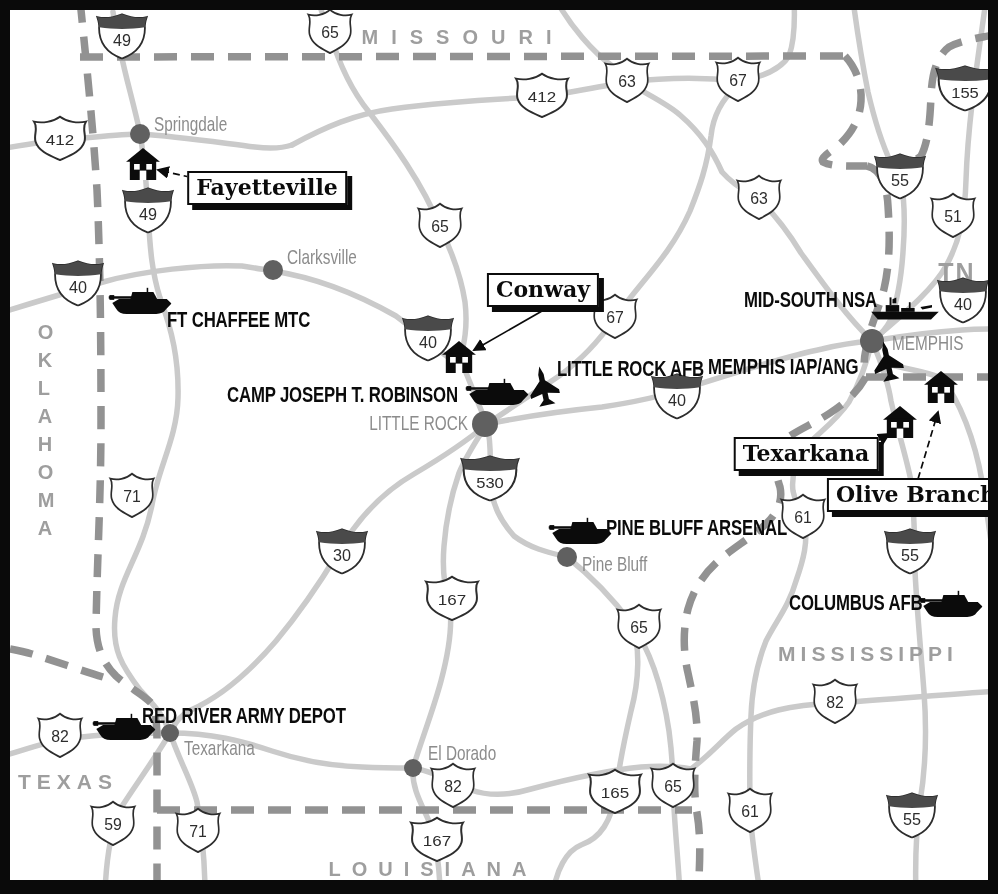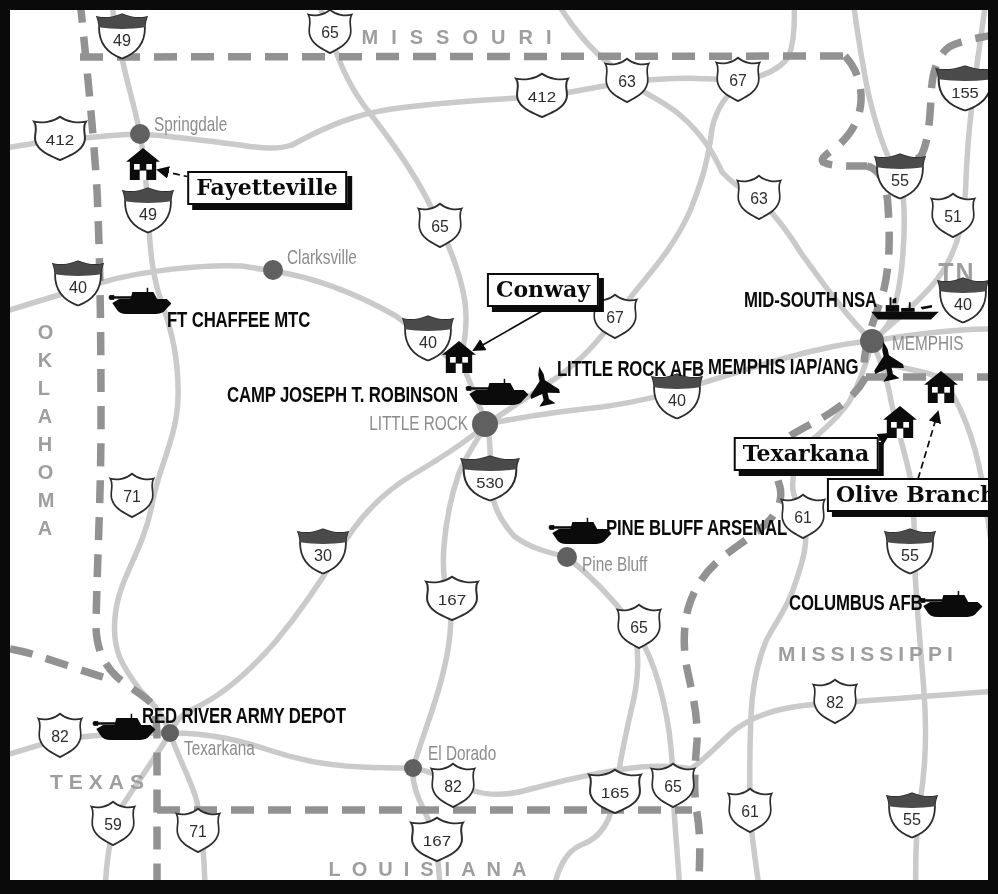--- a/index.html
+++ b/index.html
@@ -98,21 +98,21 @@
   <div id="features">
       <div class="abs state-label" style="font-size: 20px; letter-spacing: 13px; left: 463px; top: 37px;">MISSOURI</div>
       <div class="abs state-label vert" style="font-size: 20px; letter-spacing: 0px; left: 46px; top: 430px;">O
 K
 L
 A
 H
 O
 M
 A</div>
-      <div class="abs state-label" style="font-size: 21px; letter-spacing: 6px; left: 68px; top: 781px; margin-left: 32px;">TEXAS</div>
+      <div class="abs state-label" style="font-size: 21px; letter-spacing: 6px; left: 68px; top: 781px;">TEXAS</div>
       <div class="abs state-label" style="font-size: 20px; letter-spacing: 11px; left: 433px; top: 869px;">LOUISIANA</div>
       <div class="abs state-label" style="font-size: 21px; letter-spacing: 5px; left: 868px; top: 653px;">MISSISSIPPI</div>
       <div class="abs state-label" style="font-size: 25px; letter-spacing: 2px; left: 957px; top: 272px;">TN</div>
       <div class="abs" style="transform: translate(-50%, -50%); left: 60px; top: 140px;"><svg viewBox="0 0 60 52" width="60" height="46" preserveAspectRatio="none">
     <path d="M30,2 C23,8 12,9.5 4,7.5 C8.5,15 3.5,22 5.5,30 C8.5,41 19,45.5 30,51 C41,45.5 51.5,41 54.5,30 C56.5,22 51.5,15 56,7.5 C48,9.5 37,8 30,2 Z" fill="#fff" stroke="#2d2d2d" stroke-width="2"></path>
     <text x="30" y="34" font-size="17" text-anchor="middle" fill="#2d2d2d">412</text>
   </svg></div>
       <div class="abs" style="transform: translate(-50%, -50%); left: 330px; top: 33px;"><svg viewBox="0 0 60 52" width="50" height="46" preserveAspectRatio="none">
     <path d="M30,2 C23,8 12,9.5 4,7.5 C8.5,15 3.5,22 5.5,30 C8.5,41 19,45.5 30,51 C41,45.5 51.5,41 54.5,30 C56.5,22 51.5,15 56,7.5 C48,9.5 37,8 30,2 Z" fill="#fff" stroke="#2d2d2d" stroke-width="2"></path>
     <text x="30" y="34" font-size="19" text-anchor="middle" fill="#2d2d2d">65</text>
@@ -215,21 +215,21 @@
       <div class="abs" style="transform: translate(-50%, -50%); left: 428px; top: 340px;"><svg viewBox="0 0 60 52" width="54" height="47" preserveAspectRatio="none">
     <path d="M30,2 C20,6 10,7 2.5,5 C4.5,11 5,14 4.5,17 C4.5,33 13,45 30,51 C47,45 55.5,33 55.5,17 C55,14 55.5,11 57.5,5 C50,7 40,6 30,2 Z" fill="#fff" stroke="#2d2d2d" stroke-width="2"></path>
     <path d="M30,2 C20,6 10,7 2.5,5 C4.2,10 4.8,13.5 4.6,16.4 C21,18.8 39,18.8 55.4,16.4 C55.2,13.5 55.8,10 57.5,5 C50,7 40,6 30,2 Z" fill="#4a4a4a"></path>
     <text x="30" y="37" font-size="18" text-anchor="middle" fill="#2d2d2d">40</text>
   </svg></div>
       <div class="abs" style="transform: translate(-50%, -50%); left: 677px; top: 398px;"><svg viewBox="0 0 60 52" width="54" height="47" preserveAspectRatio="none">
     <path d="M30,2 C20,6 10,7 2.5,5 C4.5,11 5,14 4.5,17 C4.5,33 13,45 30,51 C47,45 55.5,33 55.5,17 C55,14 55.5,11 57.5,5 C50,7 40,6 30,2 Z" fill="#fff" stroke="#2d2d2d" stroke-width="2"></path>
     <path d="M30,2 C20,6 10,7 2.5,5 C4.2,10 4.8,13.5 4.6,16.4 C21,18.8 39,18.8 55.4,16.4 C55.2,13.5 55.8,10 57.5,5 C50,7 40,6 30,2 Z" fill="#4a4a4a"></path>
     <text x="30" y="37" font-size="18" text-anchor="middle" fill="#2d2d2d">40</text>
   </svg></div>
-      <div class="abs" style="transform: translate(-50%, -50%); left: 323px; top: 553px;"><svg viewBox="0 0 60 52" width="54" height="47" preserveAspectRatio="none">
+      <div class="abs" style="transform: translate(-50%, -50%); left: 342px; top: 553px;"><svg viewBox="0 0 60 52" width="54" height="47" preserveAspectRatio="none">
     <path d="M30,2 C20,6 10,7 2.5,5 C4.5,11 5,14 4.5,17 C4.5,33 13,45 30,51 C47,45 55.5,33 55.5,17 C55,14 55.5,11 57.5,5 C50,7 40,6 30,2 Z" fill="#fff" stroke="#2d2d2d" stroke-width="2"></path>
     <path d="M30,2 C20,6 10,7 2.5,5 C4.2,10 4.8,13.5 4.6,16.4 C21,18.8 39,18.8 55.4,16.4 C55.2,13.5 55.8,10 57.5,5 C50,7 40,6 30,2 Z" fill="#4a4a4a"></path>
     <text x="30" y="37" font-size="18" text-anchor="middle" fill="#2d2d2d">30</text>
   </svg></div>
       <div class="abs" style="transform: translate(-50%, -50%); left: 490px; top: 480px;"><svg viewBox="0 0 60 52" width="62" height="47" preserveAspectRatio="none">
     <path d="M30,2 C20,6 10,7 2.5,5 C4.5,11 5,14 4.5,17 C4.5,33 13,45 30,51 C47,45 55.5,33 55.5,17 C55,14 55.5,11 57.5,5 C50,7 40,6 30,2 Z" fill="#fff" stroke="#2d2d2d" stroke-width="2"></path>
     <path d="M30,2 C20,6 10,7 2.5,5 C4.2,10 4.8,13.5 4.6,16.4 C21,18.8 39,18.8 55.4,16.4 C55.2,13.5 55.8,10 57.5,5 C50,7 40,6 30,2 Z" fill="#4a4a4a"></path>
     <text x="30" y="37" font-size="16" text-anchor="middle" fill="#2d2d2d">530</text>
   </svg></div>
       <div class="abs" style="transform: translate(-50%, -50%); left: 965px; top: 90px;"><svg viewBox="0 0 60 52" width="62" height="47" preserveAspectRatio="none">

